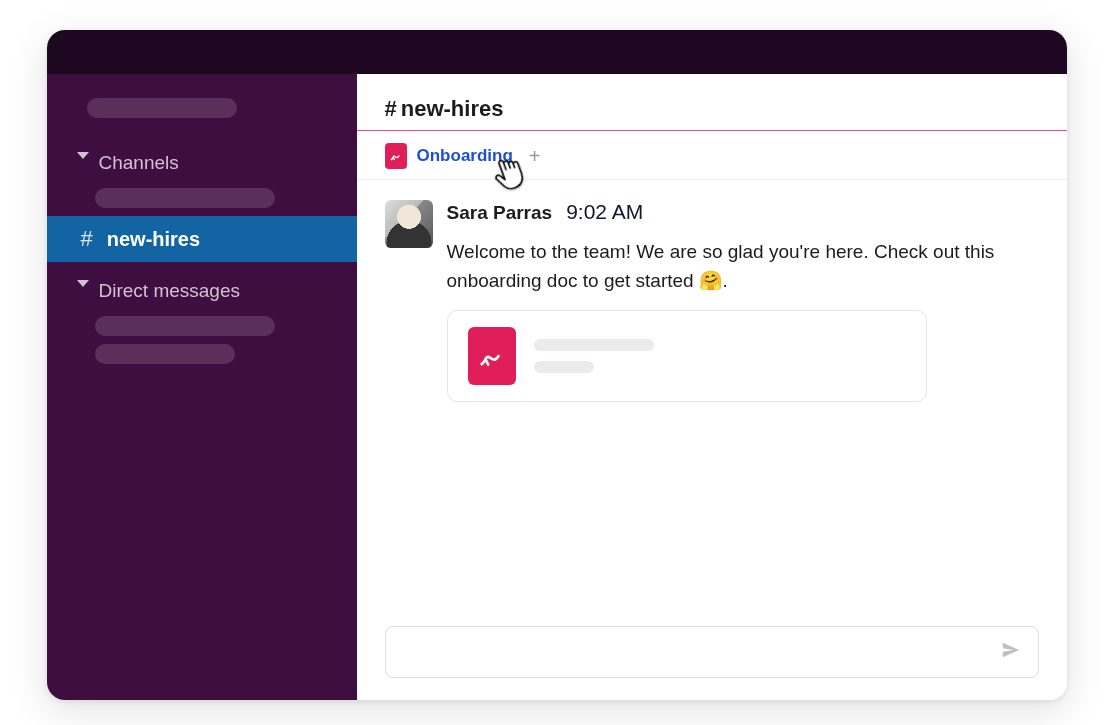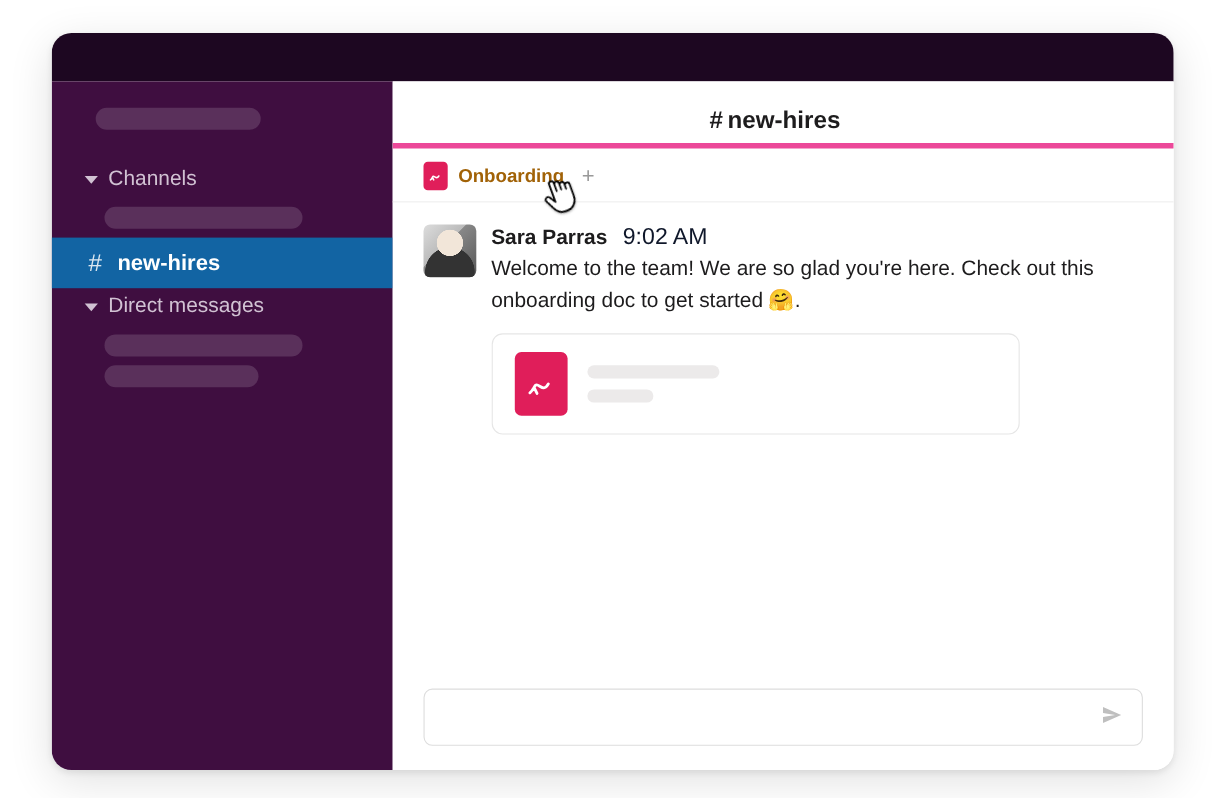--- a/index.html
+++ b/index.html
@@ -34,21 +34,20 @@
   }
   .ws-pill {
     margin: 0 0 28px 40px;
     width: 150px;
     height: 20px;
     background: rgba(255,255,255,0.14);
     border-radius: 10px;
   }
   .section-header {
     display: flex;
-    align-items: center;
     gap: 10px;
     padding: 6px 0 6px 30px;
     color: #d1c2d3;
     cursor: pointer;
     font-size: 19px;
     font-weight: 400;
   }
   .caret {
     width: 0; height: 0;
     border-left: 6px solid transparent;
@@ -78,22 +77,21 @@
   
   .main {
     flex: 1;
     display: flex;
     flex-direction: column;
     min-width: 0;
     background: #fff;
   }
   .header {
     padding: 22px 42px 8px 28px;
-    border-bottom: 5px solid #ec4899;
-    text-align: center;
+    border-bottom: 1px solid #ec4899;
   }
   .chan-title {
     font-size: 22px;
     font-weight: 900;
     color: #1d1c1d;
   }
   .chan-title .hash2 { font-weight: 900; margin-right: 4px; }
   .pins {
     display: flex;
     align-items: center;
@@ -103,21 +101,21 @@
     position: relative;
   }
   .pdf-badge {
     width: 22px; height: 26px;
     background: #e01e5a;
     border-radius: 4px;
     position: relative;
     display: flex; align-items: center; justify-content: center;
   }
   .pdf-badge svg { width: 14px; height: 14px; }
-  .pin-label { color: #a16207; font-size: 17px; font-weight: 600; }
+  .pin-label { color: #1d4ed8; font-size: 17px; font-weight: 600; }
   .plus { color: #999; font-size: 20px; font-weight: 400; margin-left: 6px; cursor: pointer; }
   .cursor-hand {
     position: absolute;
     left: 138px;
     top: 22px;
     font-size: 28px;
     pointer-events: none;
     filter: drop-shadow(0 1px 1px rgba(0,0,0,0.3));
     transform: rotate(-20deg);
   }
@@ -137,21 +135,21 @@
     flex-shrink: 0;
   }
   .avatar.a1 { background: linear-gradient(135deg,#ddd 0%,#bbb 40%,#888 41%,#555 100%); }
   .avatar.a1::after{content:"";display:block;width:100%;height:100%;border-radius:6px;background:radial-gradient(circle at 50% 35%, #f2e6d9 0 30%, transparent 31%), radial-gradient(circle at 50% 90%, #333 0 45%, transparent 46%);}
   .avatar.a2 { background: #f9cfd6; position: relative; overflow:hidden; }
   .avatar.a2::after{content:"";position:absolute;inset:0;background:radial-gradient(circle at 50% 40%, #f2d2b0 0 34%, transparent 35%), radial-gradient(ellipse at 50% 15%, #2a1a0a 0 26%, transparent 27%), radial-gradient(circle at 50% 110%, #e8a040 0 50%, transparent 51%);}
   .msg-body { flex:1; min-width:0; }
   .msg-head { display:flex; align-items:baseline; gap:14px; }
   .author { font-weight: 900; font-size: 19px; color:#1d1c1d; }
   .time { color:#0f172a; font-size: 21px; }
-  .msg-text { font-size: 19px; color:#1d1c1d; line-height: 1.55; margin-top: 2px; }
+  .msg-text { font-size: 19px; color:#1d1c1d; line-height: 1.55; margin-top: 13px; }
   .attachment {
     margin-top: 14px;
     border: 1px solid #e6e6e6;
     border-radius: 10px;
     padding: 16px 20px;
     display: flex;
     align-items: center;
     gap: 18px;
     max-width: 480px;
   }
@@ -194,21 +192,21 @@
         <span class="caret"></span>
         <span>Channels</span>
       </div>
       <div class="side-pill"></div>
 
       <div class="channel-item">
         <span class="hash">#</span>
         <span>new-hires</span>
       </div>
 
-      <div class="section-header" style="">
+      <div class="section-header" style="margin-top:12px;">
         <span class="caret"></span>
         <span>Direct messages</span>
       </div>
       <div class="side-pill"></div>
       <div class="side-pill short"></div>
     </aside>
 
     <main class="main">
       <div class="header">
         <div class="chan-title">

